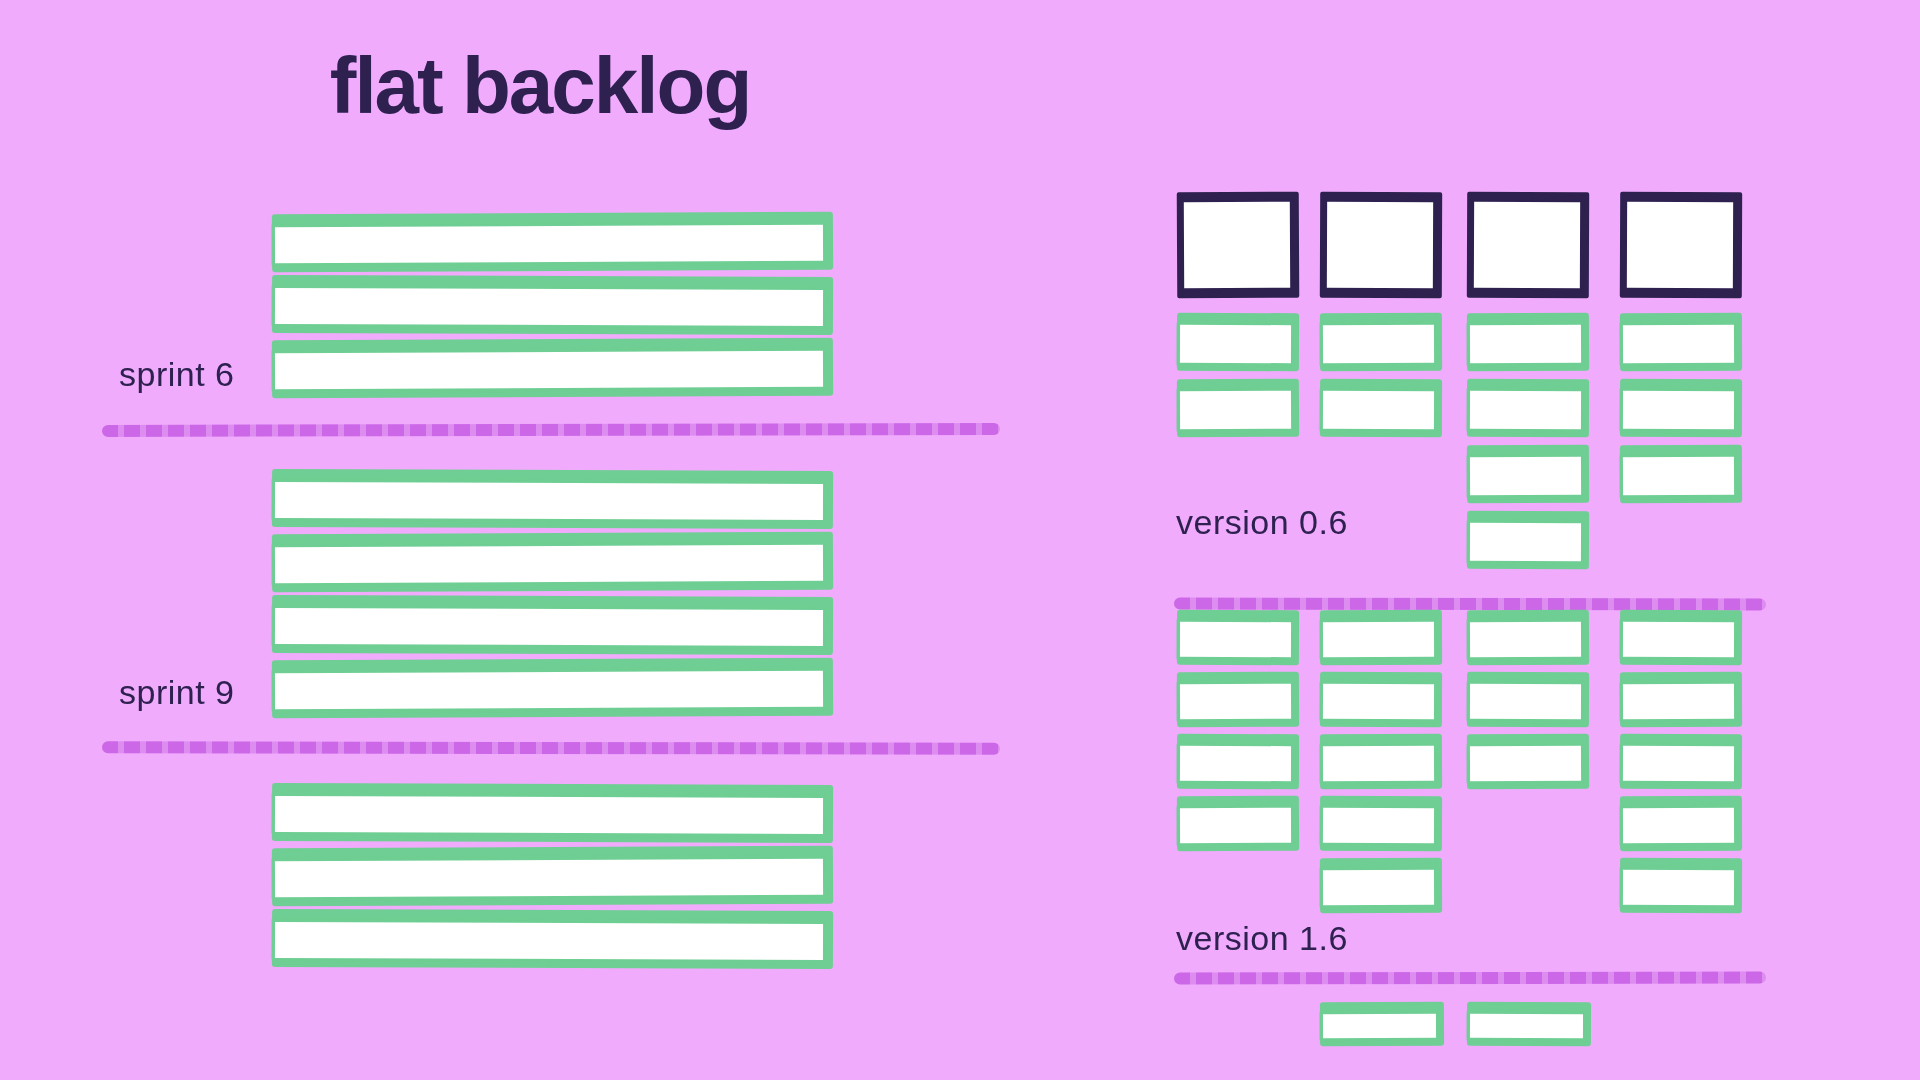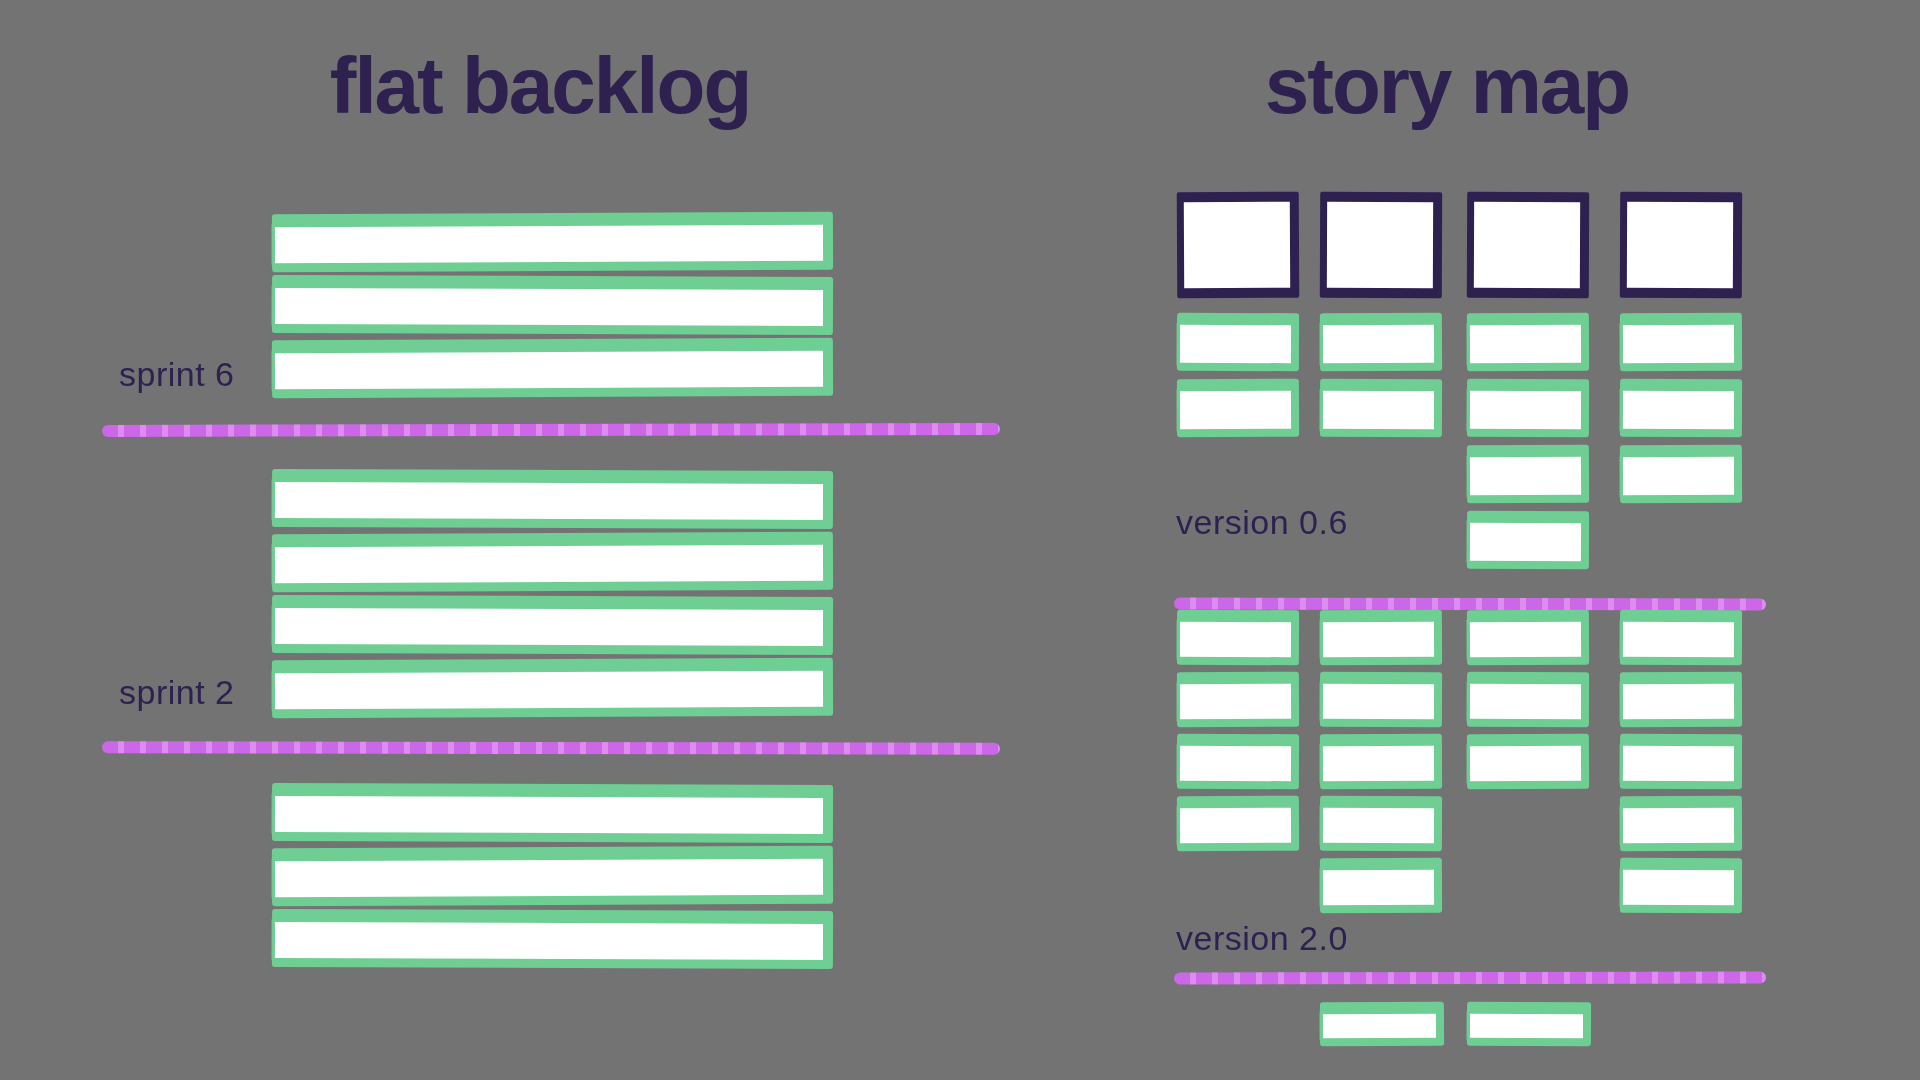--- a/index.html
+++ b/index.html
@@ -42,33 +42,32 @@
     background:repeating-linear-gradient(90deg,var(--purple) 0 16px,#dd8df0 16px 22px);
   }
   #ldiv-1{left:102px;top:424px;width:898px;transform:rotate(-0.12deg);}
   #ldiv-2{left:102px;top:742px;width:898px;transform:rotate(0.1deg);}
   #rdiv-1{left:1174px;top:598px;width:592px;transform:rotate(0.1deg);}
   #rdiv-2{left:1174px;top:972px;width:592px;transform:rotate(-0.1deg);}
 </style>
 </head>
 <body>
 
-<div id="canvas" style="--ink: #2e2150; --green: #6fce93; --purple: #cc67e8; background: #737373;">
+<div id="canvas" style="--ink: #2e2150; --green: #6fce93; --purple: #cc67e8; background: #f0abfc;">
 
   <div class="title" id="title-left">flat backlog</div>
 
-  <div class="title" id="title-right">story map</div>
 
   <div class="side-label" id="sprint-label-1">sprint 6</div>
 
-  <div class="side-label" id="sprint-label-2">sprint 2</div>
+  <div class="side-label" id="sprint-label-2">sprint 9</div>
 
   <div class="side-label" id="version-label-1">version 0.6</div>
 
-  <div class="side-label" id="version-label-2">version 2.0</div>
+  <div class="side-label" id="version-label-2">version 1.6</div>
 
   <div class="divider" id="ldiv-1"></div>
   <div class="divider" id="ldiv-2"></div>
   <div class="divider" id="rdiv-1"></div>
   <div class="divider" id="rdiv-2"></div>
 
 <div class="bar r0" style="left: 272px; top: 213px; width: 561px; height: 58px;"></div>
     <div class="bar r1" style="left: 272px; top: 276px; width: 561px; height: 58px;"></div>
     <div class="bar r0" style="left: 272px; top: 339px; width: 561px; height: 58px;"></div>
     <div class="bar r1" style="left: 272px; top: 470px; width: 561px; height: 58px;"></div>

